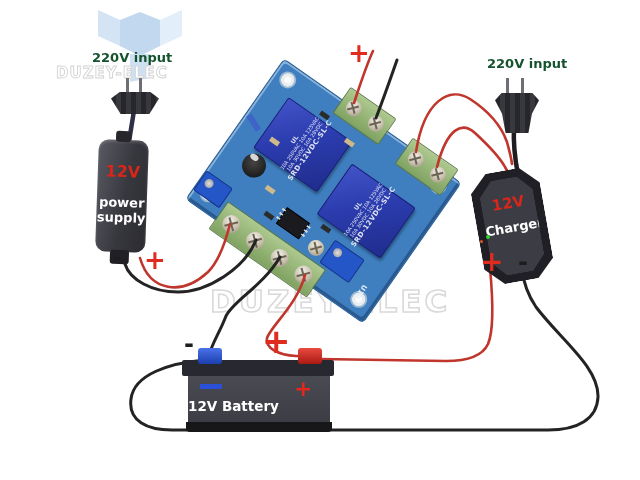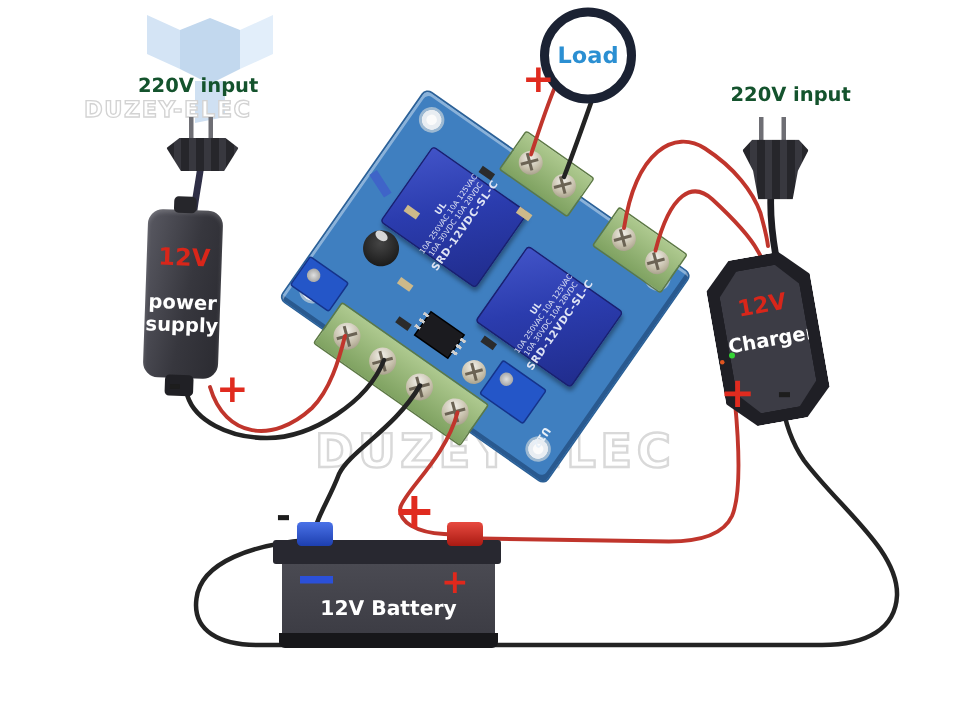--- a/index.html
+++ b/index.html
@@ -95,21 +95,21 @@
   
   .bat{left:180px;top:346px;width:158px;height:92px;z-index:4;}
   .bat .lid{position:absolute;left:2px;top:14px;width:152px;height:16px;background:#282830;border-radius:2px;}
   .bat .body{position:absolute;left:8px;top:30px;width:142px;height:48px;
        background:linear-gradient(180deg,#4a4a52,#3c3c44);}
   .bat .base{position:absolute;left:6px;top:76px;width:146px;height:10px;background:#17171a;
        border-radius:0 0 4px 4px;}
   .term{position:absolute;top:2px;width:24px;height:16px;border-radius:3px;}
   .term-neg{left:18px;background:linear-gradient(#4a72e8,#1d3faf);}
   .term-pos{left:118px;background:linear-gradient(#e84a40,#a91a12);}
-  .bat .name{position:absolute;left:8px;top:52px;width:142px;text-align:center;color:#fff;
+  .bat .name{position:absolute;left:8px;top:52px;width:142px;text-align:left;color:#fff;
        font-size:13.5px;font-weight:bold;}
   .bat .fplus{position:absolute;left:114px;top:30px;color:#e0281c;font-size:22px;font-weight:bold;}
   .bat .fminus{position:absolute;left:20px;top:38px;width:22px;height:5px;background:#2b50d8;}
 
   
   .sym{font-weight:bold;z-index:5;line-height:1;}
   .sym-red{color:#e02b1f;} .sym-blk{color:#1d1d1d;}
 </style>
 </head>
 <body>
@@ -213,23 +213,20 @@
   <div class="abs psu">
     <div class="v">12V</div>
     <div class="n">
       <div>power</div>
       <div>supply</div>
     </div>
   </div>
   <div class="abs sym sym-blk" style="left:112px;top:247px;font-size:22px;">-</div>
   <div class="abs sym sym-red" style="left:144px;top:247px;font-size:26px;">+</div>
 
-  <div class="abs load">
-    <span>Load</span>
-  </div>
   <div class="abs sym sym-red" style="left:348px;top:40px;font-size:26px;">+</div>
 
   <div class="abs chg">
     <div class="chg-face">
       <div class="v">12V</div>
       <div class="n">Charger</div>
     </div>
   </div>
   <div class="abs led" style="left:486px;top:235px;width:4px;height:4px;background:#35d435;"></div>
   <div class="abs led" style="left:480px;top:240px;width:3px;height:3px;background:#e05520;"></div>

